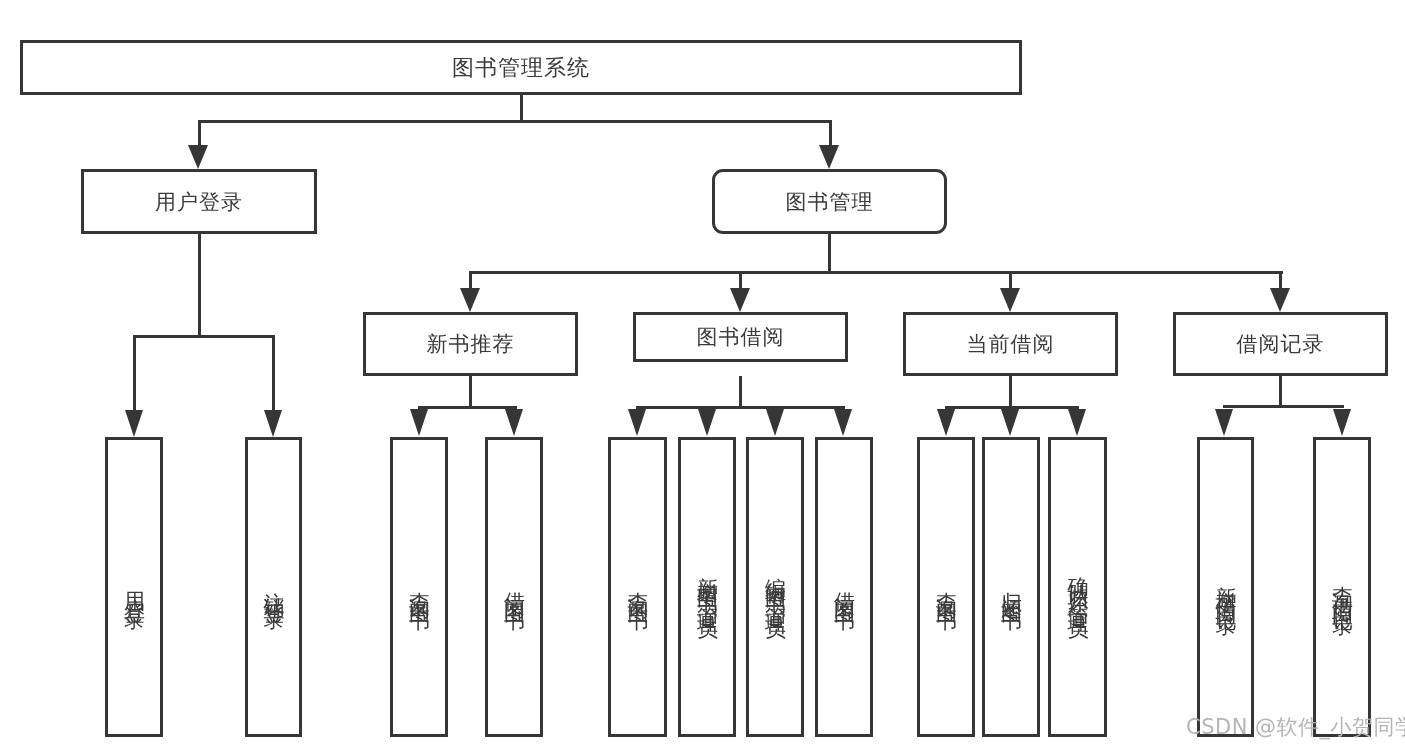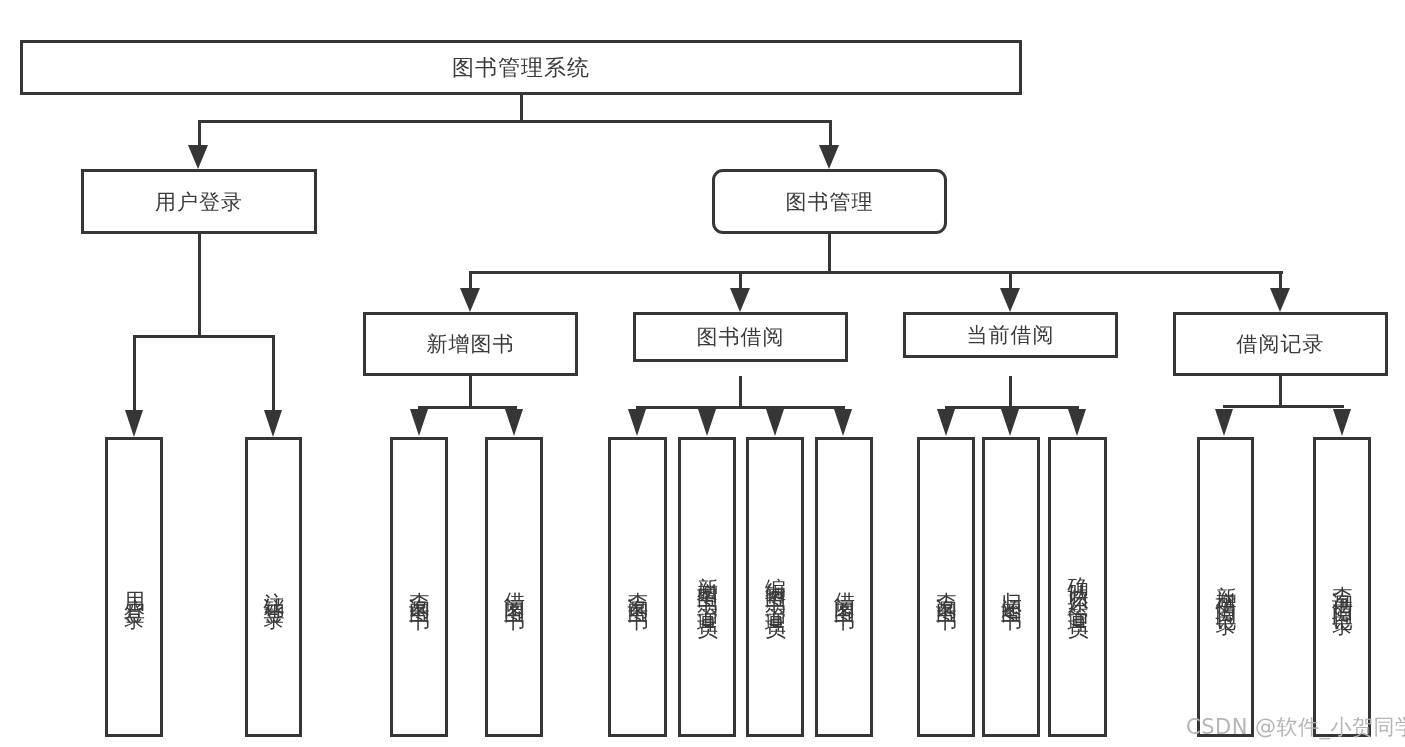--- a/index.html
+++ b/index.html
@@ -75,26 +75,26 @@
   <div class="vline" style="left:469px;top:271px;height:20px;"></div>
   <div class="vline" style="left:739px;top:271px;height:20px;"></div>
   <div class="vline" style="left:1009px;top:271px;height:20px;"></div>
   <div class="vline" style="left:1279px;top:271px;height:20px;"></div>
   <div class="arrow" style="left:460px;top:288px;"></div>
   <div class="arrow" style="left:730px;top:288px;"></div>
   <div class="arrow" style="left:1000px;top:288px;"></div>
   <div class="arrow" style="left:1270px;top:288px;"></div>
 
   <div class="node" style="left:363px;top:312px;width:215px;height:64px;">
-    <span>新增图书</span>
+    <span>新书推荐</span>
   </div>
   <div class="node" style="left:633px;top:312px;width:215px;height:50px;">
     <span>图书借阅</span>
   </div>
-  <div class="node" style="left:903px;top:312px;width:215px;height:46px;">
+  <div class="node" style="left:903px;top:312px;width:215px;height:64px;">
     <span>当前借阅</span>
   </div>
   <div class="node" style="left:1173px;top:312px;width:215px;height:64px;">
     <span>借阅记录</span>
   </div>
 
   <div class="vline" style="left:469px;top:376px;height:33px;"></div>
   <div class="hline" style="left:418px;top:406px;width:99px;"></div>
   <div class="arrow arrow-leaf" style="left:410px;top:409px;"></div>
   <div class="arrow arrow-leaf" style="left:505px;top:409px;"></div>

